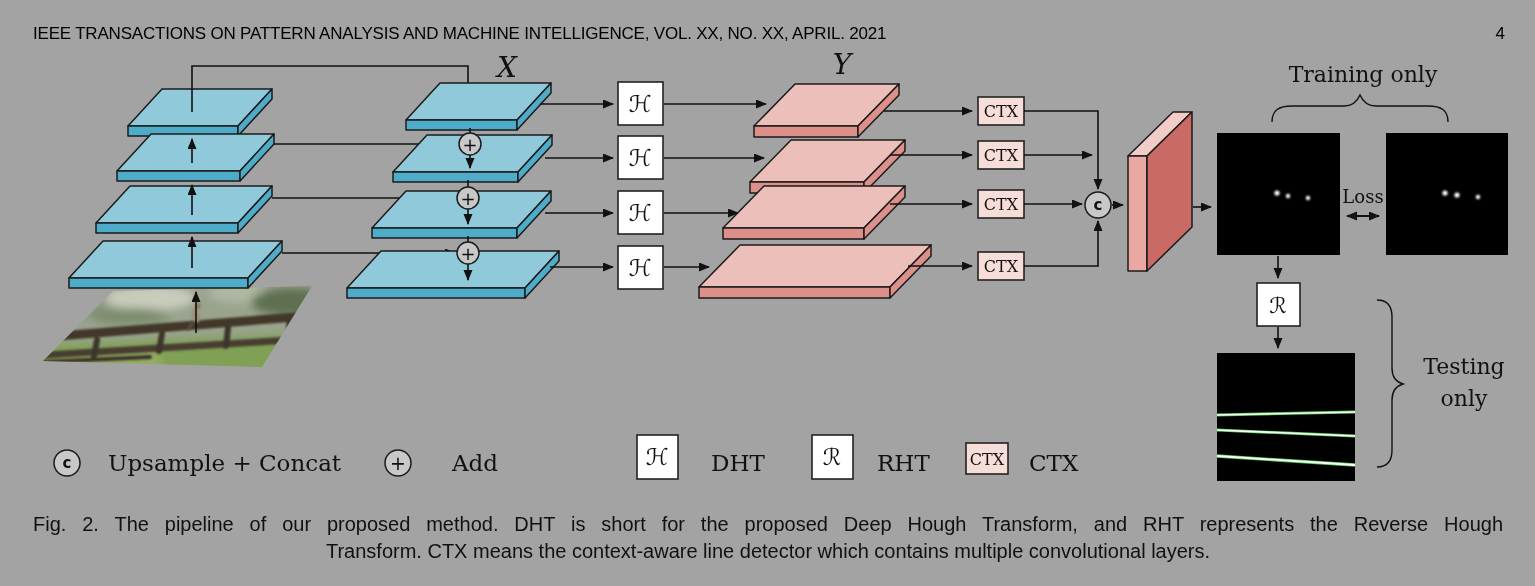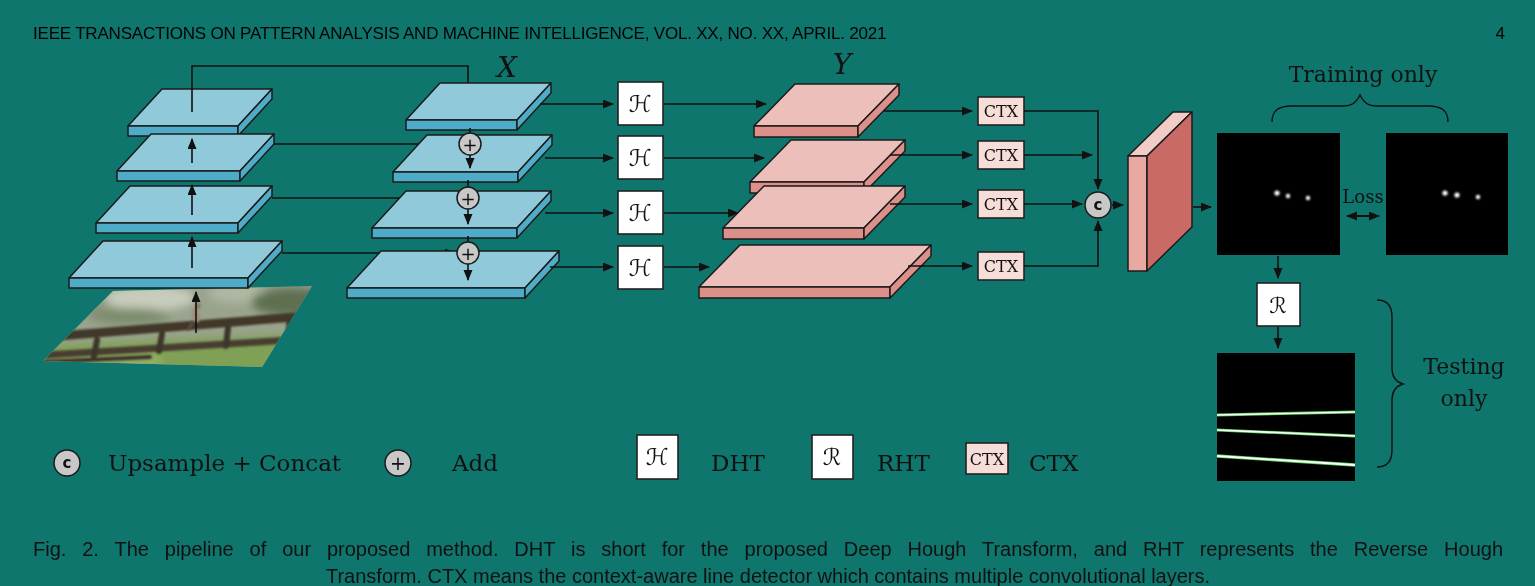--- a/index.html
+++ b/index.html
@@ -1,21 +1,21 @@
 <!DOCTYPE html>
 <html style="--blue-top: #90C9DA; --blue-face: #4FACC8; --pink-top: #ECBFBA; --pink-face: #DC9089; --red-front: #E9A8A2; --red-side: #C96A64; --red-top: #F2CCC7; --ctx-fill: #F7DDD7; --op-circle-fill: #C8C8C8; --detected-line-green: #58C758;"><head>
 <meta charset="utf-8">
 <style>
   html,body{margin:0;padding:0;background:#fff;}
-  .page{position:relative;width:1535px;height:586px;background:#0f766e;overflow:hidden;
+  .page{position:relative;width:1535px;height:586px;background:#a3a3a3;overflow:hidden;
         font-family:"Liberation Sans",sans-serif;color:#000;}
   .journal-header{position:absolute;left:33px;top:24px;font-size:17px;letter-spacing:-0.2px;white-space:nowrap;}
   .page-number{position:absolute;right:30px;top:24px;font-size:17px;}
   .caption{position:absolute;left:33px;top:511px;width:1470px;font-size:20px;line-height:27px;color:#111;}
-  .caption .l1{text-align:justify;text-align-last:justify;margin-top:25px;}
+  .caption .l1{text-align:justify;text-align-last:justify;}
   .caption .l2{text-align:center;}
   svg{position:absolute;left:0;top:0;}
   svg text{fill:#111;}
   .serif{font-family:"DejaVu Serif","Liberation Serif",serif;}
   .script{font-family:"DejaVu Sans",sans-serif;}
   .mathit{font-family:"DejaVu Serif","Liberation Serif",serif;font-style:italic;}
   .slab{stroke:#1b1b1b;stroke-width:1.5;stroke-linejoin:round;}
   .f-blue-top{fill:var(--blue-top);}
   .f-blue-face{fill:var(--blue-face);}
   .f-pink-top{fill:var(--pink-top);}

